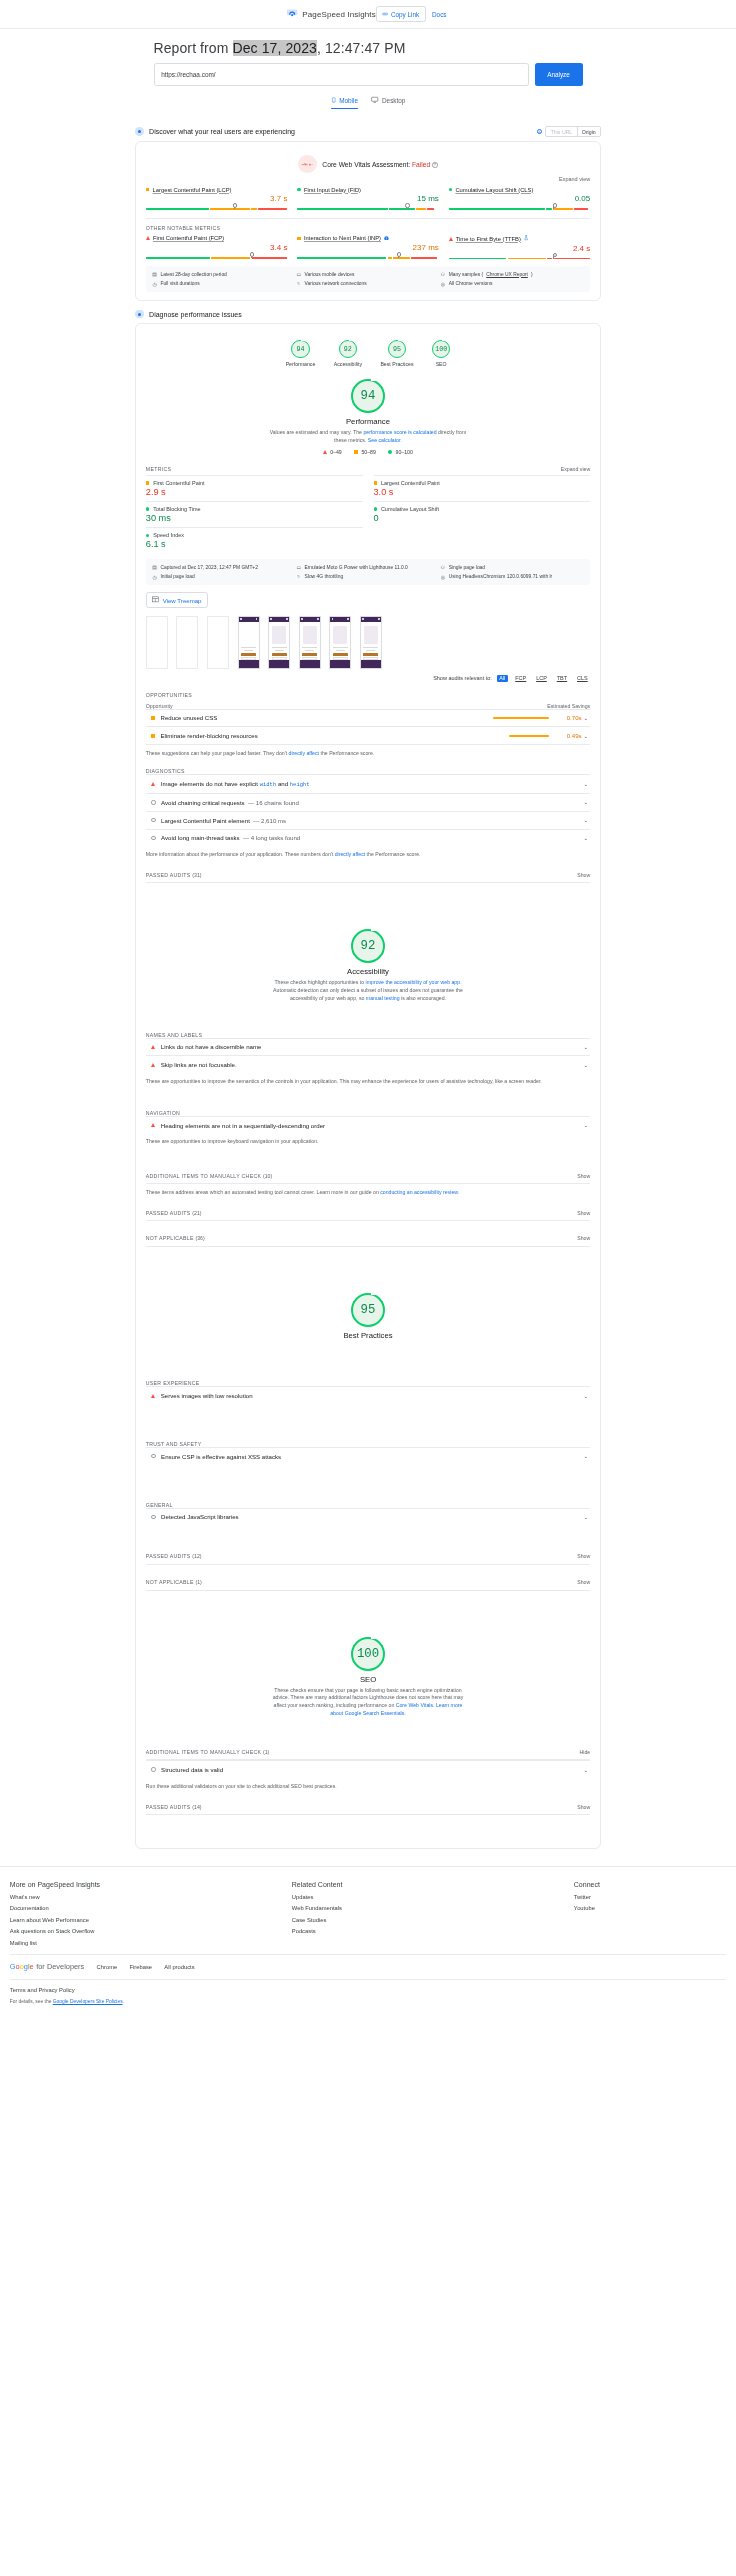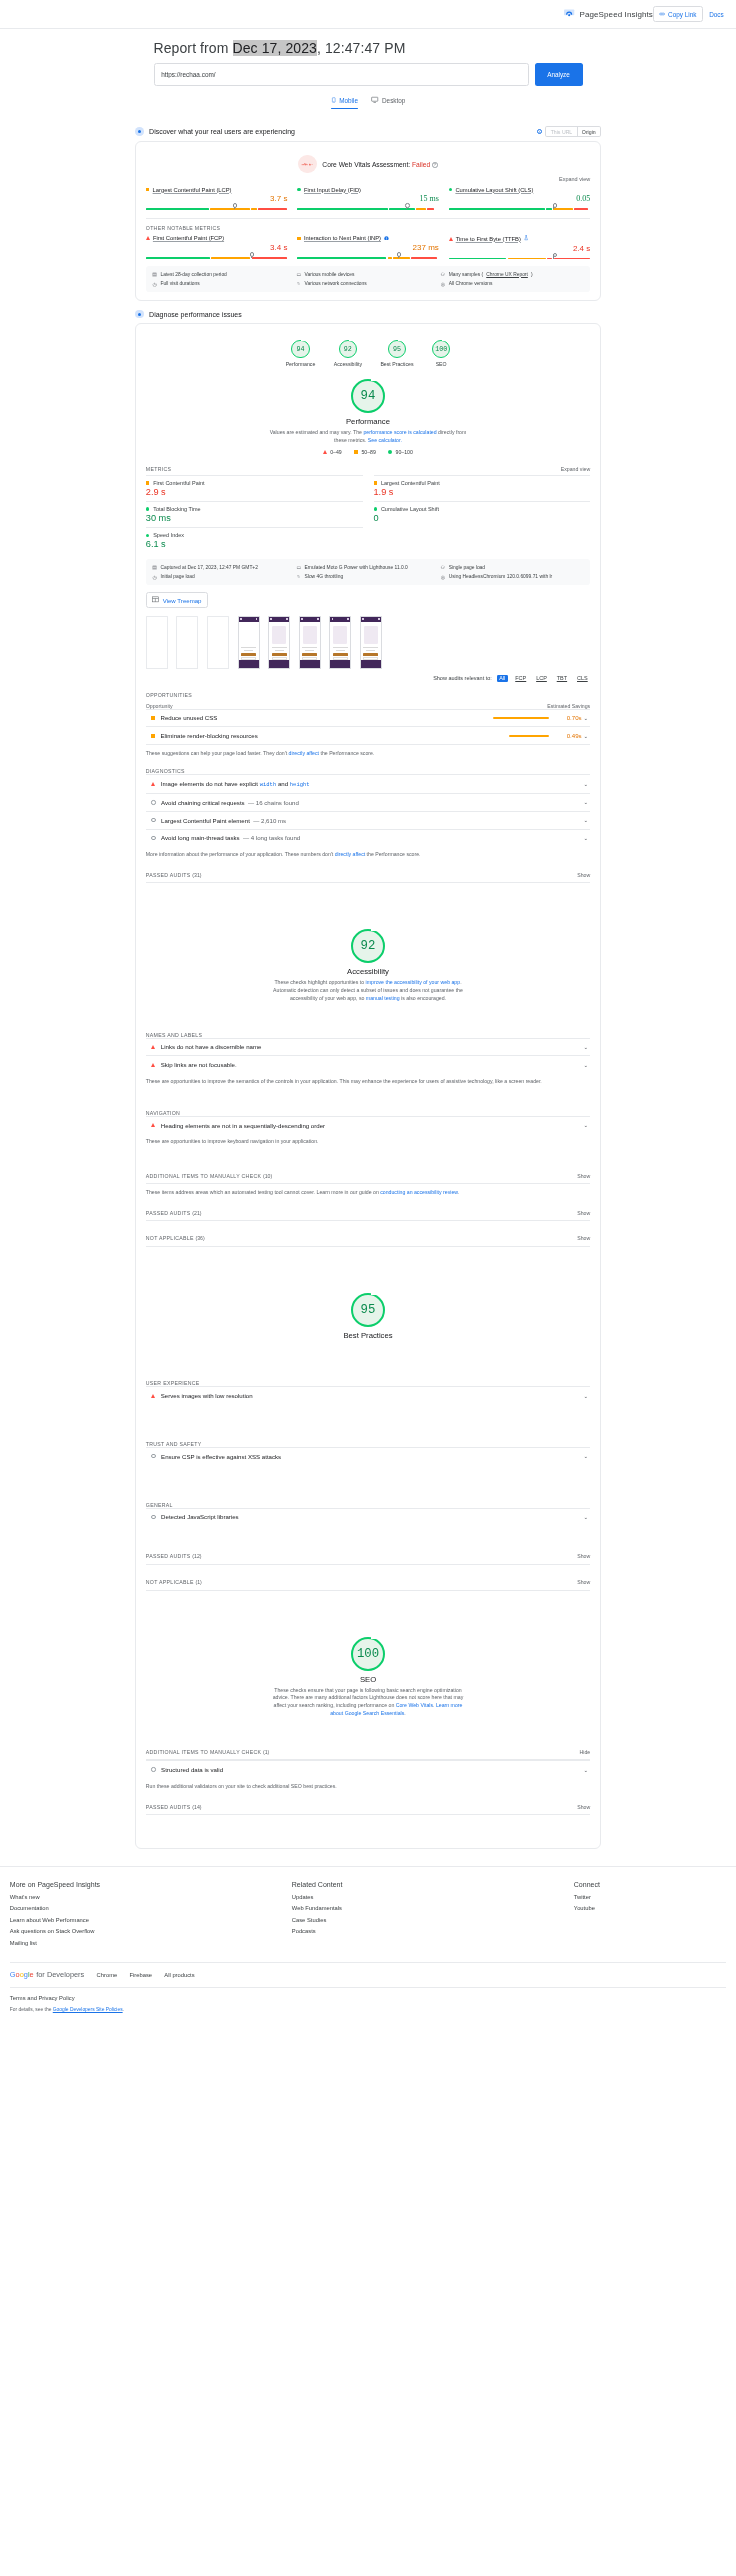--- a/index.html
+++ b/index.html
@@ -14,21 +14,21 @@
 
   a { color: #1a73e8; text-decoration: none; }
 
   
   .topbar {
     height: 29.4px;
     border-bottom: 0.6px solid #e8eaed;
     display: flex;
     align-items: center;
     padding: 0 8.6px;
-    justify-content: flex-end;
+    justify-content: center;
   }
   .brand { display: flex; align-items: center; gap: 4.3px; }
   .brand-logo { width: 12.3px; height: 12.3px; position: relative; }
   .brand-title { font-size: 8px; color: #3c4043; letter-spacing: 0.1px; }
   .top-actions { display: flex; align-items: center; gap: 2.5px; }
   .copy-link-btn {
     border: 0.6px solid #dadce0;
     border-radius: 2.5px;
     height: 16px;
     display: flex; align-items: center; gap: 2.5px;
@@ -137,21 +137,21 @@
   .sq { width: 3.7px; height: 3.7px; flex: 0 0 auto; }
   .sq.orange { background: #ffa400; }
   .sq.green { background: #0cce6b; border-radius: 50%; }
   .sq.red {
     width: 0; height: 0; background: none;
     border-left: 2.5px solid transparent; border-right: 2.5px solid transparent;
     border-bottom: 4.3px solid #ff4e42;
   }
   .metric-val { font-size: 8px; text-align: right; margin: 1.8px 0 1.2px 0; }
   .metric-val.orange { color: #e37400; }
-  .metric-val.green { color: #0a8a4d; font-family: Liberation Serif, serif; }
+  .metric-val.green { color: #0a8a4d; }
   .metric-val.red { color: #ea3323; }
   .bar { position: relative; height: 6.1px; }
   .bar .track { position: absolute; top: 3.7px; left: 0; right: 0; height: 1.8px; display: flex; gap: 1.2px; }
   .bar .track span { height: 1.8px; border-radius: 0.6px; }
   .bar .pin {
     position: absolute; top: 0px; width: 0.6px; height: 4.9px; background: #80868b;
   }
   .bar .pin::before {
     content: ""; position: absolute; top: -1.2px; left: -0.9px;
     width: 2.5px; height: 2.5px; border: 0.6px solid #80868b; border-radius: 50%; background: #fff;
@@ -287,21 +287,21 @@
   
   .footer {
     border-top: 0.6px solid #e8eaed; margin-top: 17px; padding: 13.5px 9.8px 0 9.8px;
   }
   .fcols { display: flex; }
   .fcol { width: 282px; }
   .fcol:last-child { width: auto; }
   .fcol h4 { font-size: 7px; font-weight: normal; color: #3c4043; margin-bottom: 6.1px; }
   .fcol a { display: block; font-size: 5.8px; color: #3c4043; margin-bottom: 5.5px; }
   .fbar {
-    border-top: 0.6px solid #e8eaed; margin-top: 11px; padding: 7.4px 0;
+    border-top: 0.6px solid #e8eaed; margin-top: 3px; padding: 7.4px 0;
     display: flex; align-items: center; gap: 12.3px;
   }
   .g4d { font-size: 7.4px; color: #5f6368; display: flex; align-items: center; gap: 2.5px; }
   .g4d .g span:nth-child(1) { color: #4285f4; }
   .g4d .g span:nth-child(2) { color: #ea4335; }
   .g4d .g span:nth-child(3) { color: #fbbc05; }
   .g4d .g span:nth-child(4) { color: #4285f4; }
   .g4d .g span:nth-child(5) { color: #34a853; }
   .g4d .g span:nth-child(6) { color: #ea4335; }
   .fbar a { font-size: 5.8px; color: #3c4043; }
@@ -606,21 +606,21 @@
             <span class="sq orange"></span>
             <span>First Contentful Paint</span>
           </div>
         <div class="m2-val red">2.9 s</div>
       </div>
       <div class="m2-cell">
         <div class="m2-name">
             <span class="sq orange"></span>
             <span>Largest Contentful Paint</span>
           </div>
-        <div class="m2-val red">1.9 s</div>
+        <div class="m2-val red">3.0 s</div>
       </div>
       <div class="m2-cell">
         <div class="m2-name">
             <span class="sq green"></span>
             <span>Total Blocking Time</span>
           </div>
         <div class="m2-val green">30 ms</div>
       </div>
       <div class="m2-cell">
         <div class="m2-name">

